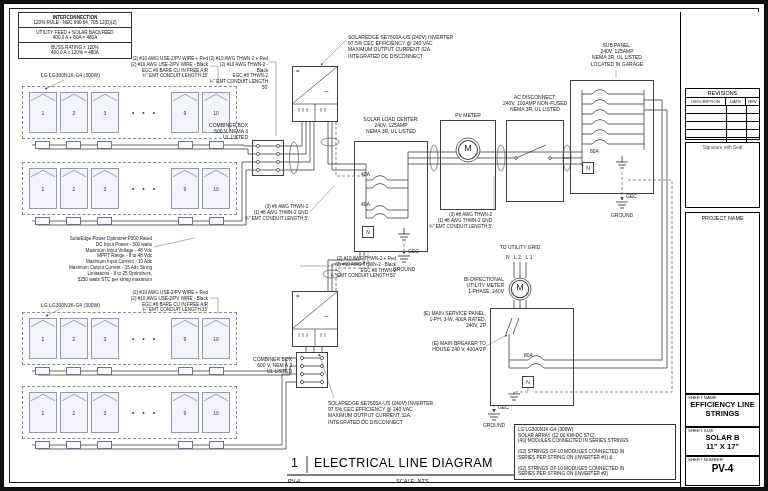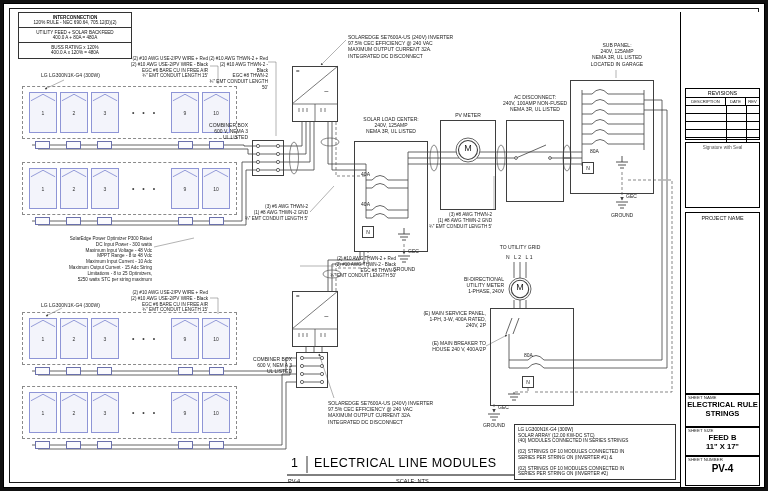--- a/index.html
+++ b/index.html
@@ -447,21 +447,21 @@
   <span class="t" style="left:494px;top:400px;width:20px">GEC</span>
   <span class="t tc" style="left:380px;top:262px;width:40px">GROUND</span>
   <span class="t tc" style="left:598px;top:208px;width:40px">GROUND</span>
   <span class="t tc" style="left:470px;top:418px;width:40px">GROUND</span>
   <span class="t b" style="left:292px;top:64px;font-size:6px">=</span>
   <span class="t" style="left:320px;top:85px;font-size:8px">~</span>
   <span class="t b" style="left:292px;top:289px;font-size:6px">=</span>
   <span class="t" style="left:320px;top:310px;font-size:8px">~</span>
 
   <span class="tb-num" style="left:287px;top:452px">1</span>
-  <span class="tb-title" style="left:310px;top:452px">ELECTRICAL LINE MODULES</span>
+  <span class="tb-title" style="left:310px;top:452px">ELECTRICAL LINE DIAGRAM</span>
   <span class="tb-small" style="left:284px;top:474px">PV-4</span>
   <span class="tb-small" style="left:392px;top:474px">SCALE: NTS</span>
 
   <div class="tblock">
     <div class="tbsec" style="top:76px;height:52px">
       <div class="rev-hd">REVISIONS</div>
       <div class="rev-cols">
         <span style="width:40px">DESCRIPTION</span>
         <span style="width:20px">DATE</span>
         <span style="flex:1">REV</span>
@@ -488,26 +488,26 @@
           </div>
     </div>
     <div class="tbsec" style="top:130px;height:66px">
       <span class="sigtxt">Signature with Seal</span>
     </div>
     <div class="tbsec" style="top:200px;height:182px">
       <span class="projtxt">PROJECT NAME</span>
     </div>
     <div class="tbsec" style="top:382px;height:33px">
       <span class="lbl">SHEET NAME</span>
-      <div class="bigline">ELECTRICAL RULE</div>
+      <div class="bigline">EFFICIENCY LINE</div>
       <div class="bigline">STRINGS</div>
     </div>
     <div class="tbsec" style="top:415px;height:29px">
       <span class="lbl">SHEET SIZE</span>
-      <div class="bigline">FEED B</div>
+      <div class="bigline">SOLAR B</div>
       <div class="bigline">11" X 17"</div>
     </div>
     <div class="tbsec" style="top:444px;height:30px">
       <span class="lbl">SHEET NUMBER</span>
       <div class="bignum">PV-4</div>
     </div>
   </div>
 
  </div>
 </div>

